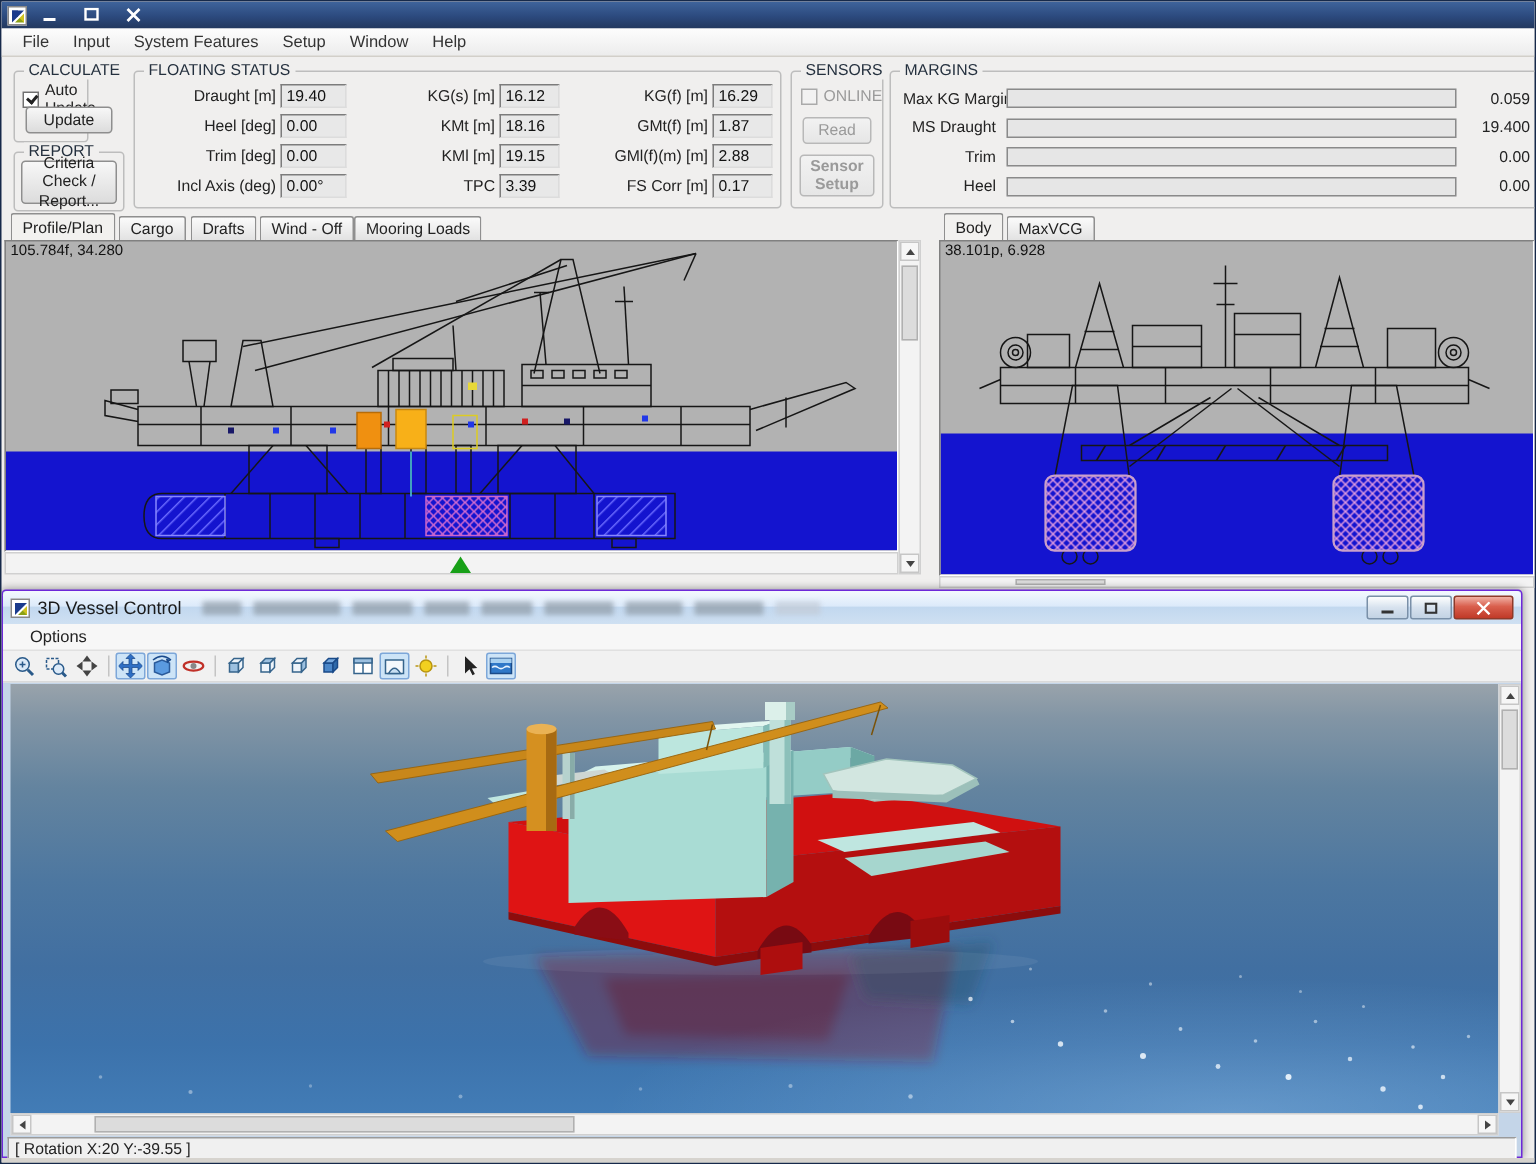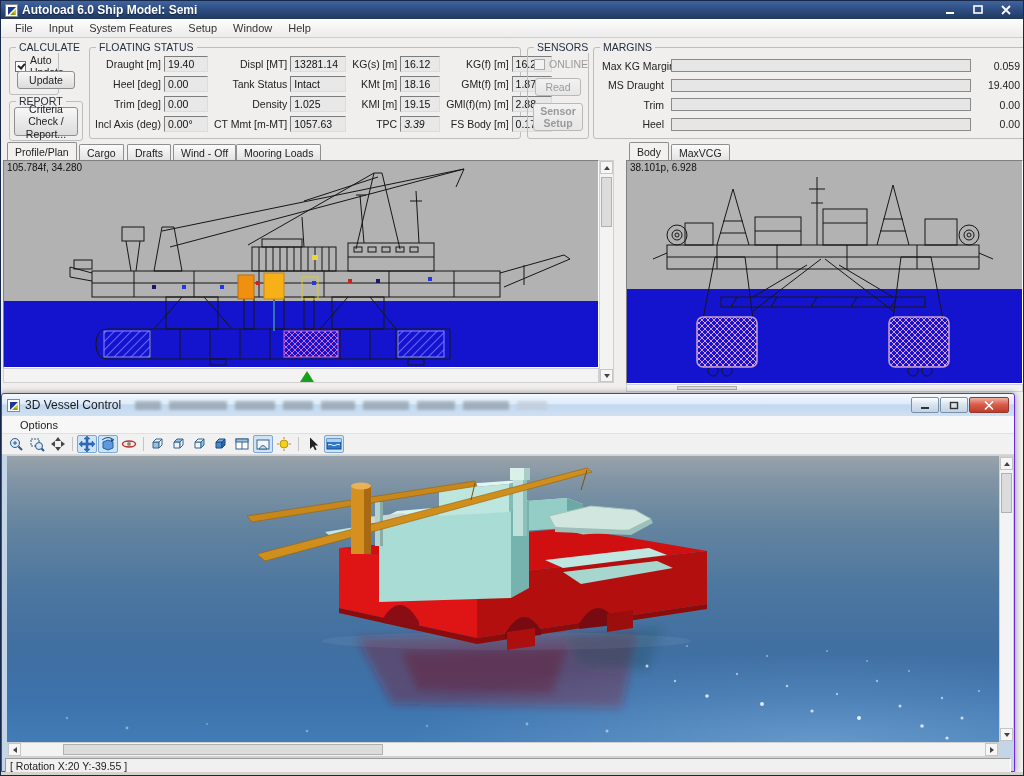--- a/index.html
+++ b/index.html
@@ -78,21 +78,20 @@
   .bottomstrip{position:absolute;left:0;top:771px;width:100%;height:5px;background:#d6d3ce;}
   svg{display:block;}
 </style>
 </head>
 <body>
 
 <div id="root">
 
   <div class="titlebar">
     <div class="appicon"></div>
-    <div class="ttl">Autoload 6.0 Ship Model: Semi</div>
     <div class="wbtn">
         <svg width="10" height="10">
           <rect x="1" y="7" width="8" height="2" fill="#fff"></rect>
         </svg>
       </div>
     <div class="wbtn">
         <svg width="10" height="10">
           <rect x="1" y="1" width="8" height="7" fill="none" stroke="#fff" stroke-width="1.6"></rect>
         </svg>
       </div>
@@ -142,69 +141,51 @@
             <span class="fslabel">Trim [deg]</span>
             <span class="fld" style="width:44px;">0.00</span>
           </div>
         <div class="fsrow">
             <span class="fslabel">Incl Axis (deg)</span>
             <span class="fld" style="width:44px;">0.00°</span>
           </div>
       </div>
       <div class="fscol">
         <div class="fsrow">
-            <span class="fslabel">Displ [MT]</span>
-            <span class="fld" style="width:56px;">13281.14</span>
-          </div>
-        <div class="fsrow">
-            <span class="fslabel">Tank Status</span>
-            <span class="fld" style="width:56px;">Intact</span>
-          </div>
-        <div class="fsrow">
-            <span class="fslabel">Density</span>
-            <span class="fld" style="width:56px;">1.025</span>
-          </div>
-        <div class="fsrow">
-            <span class="fslabel">CT Mmt [m-MT]</span>
-            <span class="fld" style="width:56px;">1057.63</span>
-          </div>
-      </div>
-      <div class="fscol">
-        <div class="fsrow">
             <span class="fslabel">KG(s) [m]</span>
             <span class="fld" style="width:40px;">16.12</span>
           </div>
         <div class="fsrow">
             <span class="fslabel">KMt [m]</span>
             <span class="fld" style="width:40px;">18.16</span>
           </div>
         <div class="fsrow">
             <span class="fslabel">KMl [m]</span>
             <span class="fld" style="width:40px;">19.15</span>
           </div>
         <div class="fsrow">
             <span class="fslabel">TPC</span>
-            <span class="fld" style="width:40px;font-style:italic;">3.39</span>
+            <span class="fld" style="width:40px;">3.39</span>
           </div>
       </div>
       <div class="fscol">
         <div class="fsrow">
             <span class="fslabel">KG(f) [m]</span>
             <span class="fld" style="width:40px;">16.29</span>
           </div>
         <div class="fsrow">
             <span class="fslabel">GMt(f) [m]</span>
             <span class="fld" style="width:40px;">1.87</span>
           </div>
         <div class="fsrow">
             <span class="fslabel">GMl(f)(m) [m]</span>
             <span class="fld" style="width:40px;">2.88</span>
           </div>
         <div class="fsrow">
-            <span class="fslabel">FS Body [m]</span>
+            <span class="fslabel">FS Corr [m]</span>
             <span class="fld" style="width:40px;">0.17</span>
           </div>
       </div>
     </div>
   </div>
 
   <div class="gbox" style="left:526px;top:46px;width:62px;height:92px;">
     <span class="gtitle">SENSORS</span>
     <div class="chkrow dis" style="position:absolute;left:6px;top:10px;">
       <span class="chk dis"></span>

